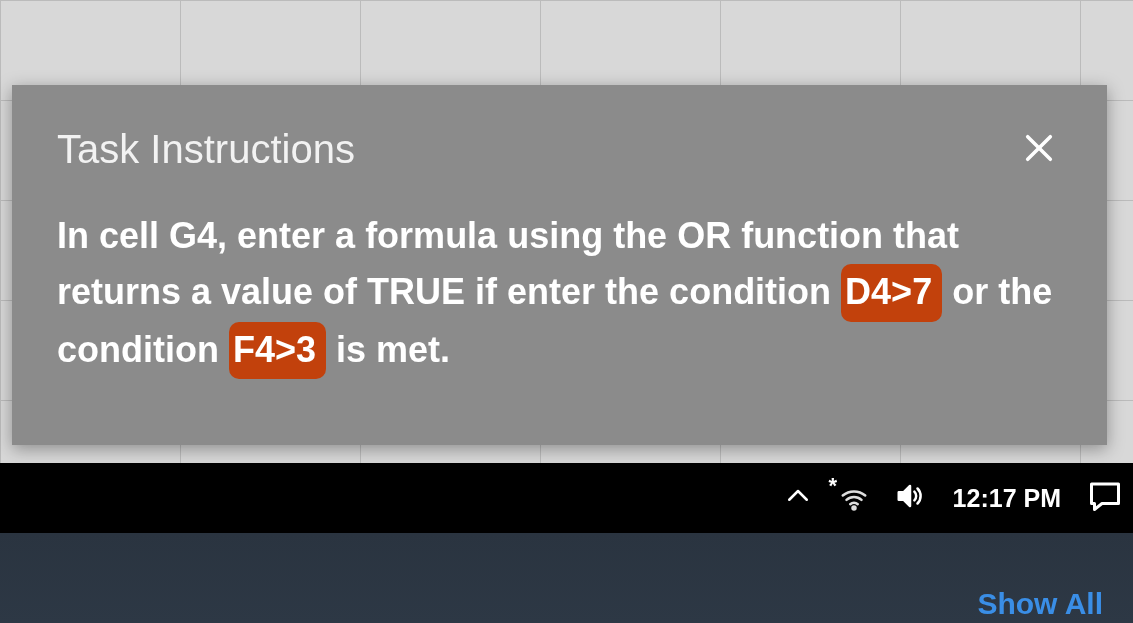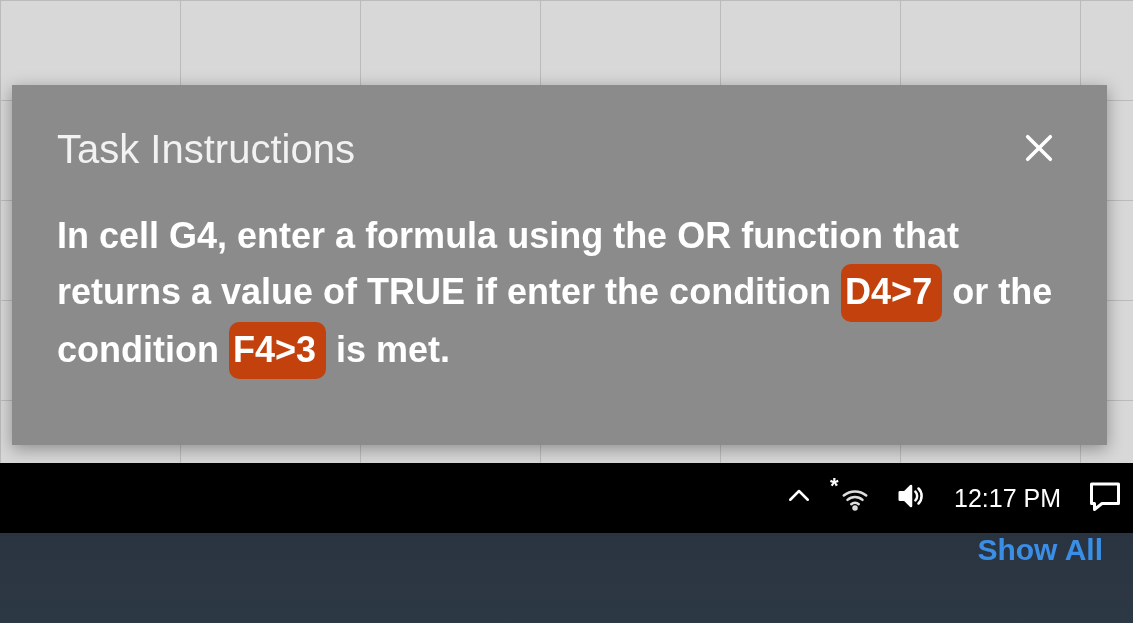--- a/index.html
+++ b/index.html
@@ -117,21 +117,21 @@
     color: #fff;
     font-weight: 700;
   }
   .datetime {
     display: flex;
     flex-direction: column;
     align-items: center;
     justify-content: center;
     line-height: 1.15;
     font-size: 25px;
-    font-weight: 400;
+    font-weight: 700;
     padding: 0 6px;
     cursor: pointer;
   }
   .notif {
     display: flex;
     align-items: center;
     cursor: pointer;
     padding: 0 2px;
   }
   .notif svg {
@@ -139,21 +139,21 @@
     height: 36px;
   }
   .bottom-strip {
     position: absolute;
     bottom: 0;
     left: 0;
     width: 100%;
     height: 90px;
     background: linear-gradient(#2a3440, #2d3845);
     display: flex;
-    align-items: flex-start;
+    align-items: flex-end;
     justify-content: flex-end;
     padding: 0 30px 2px 0;
   }
   .show-all-link {
     color: #3a8ee6;
     font-size: 30px;
     font-weight: 700;
     text-decoration: none;
     cursor: pointer;
   }

